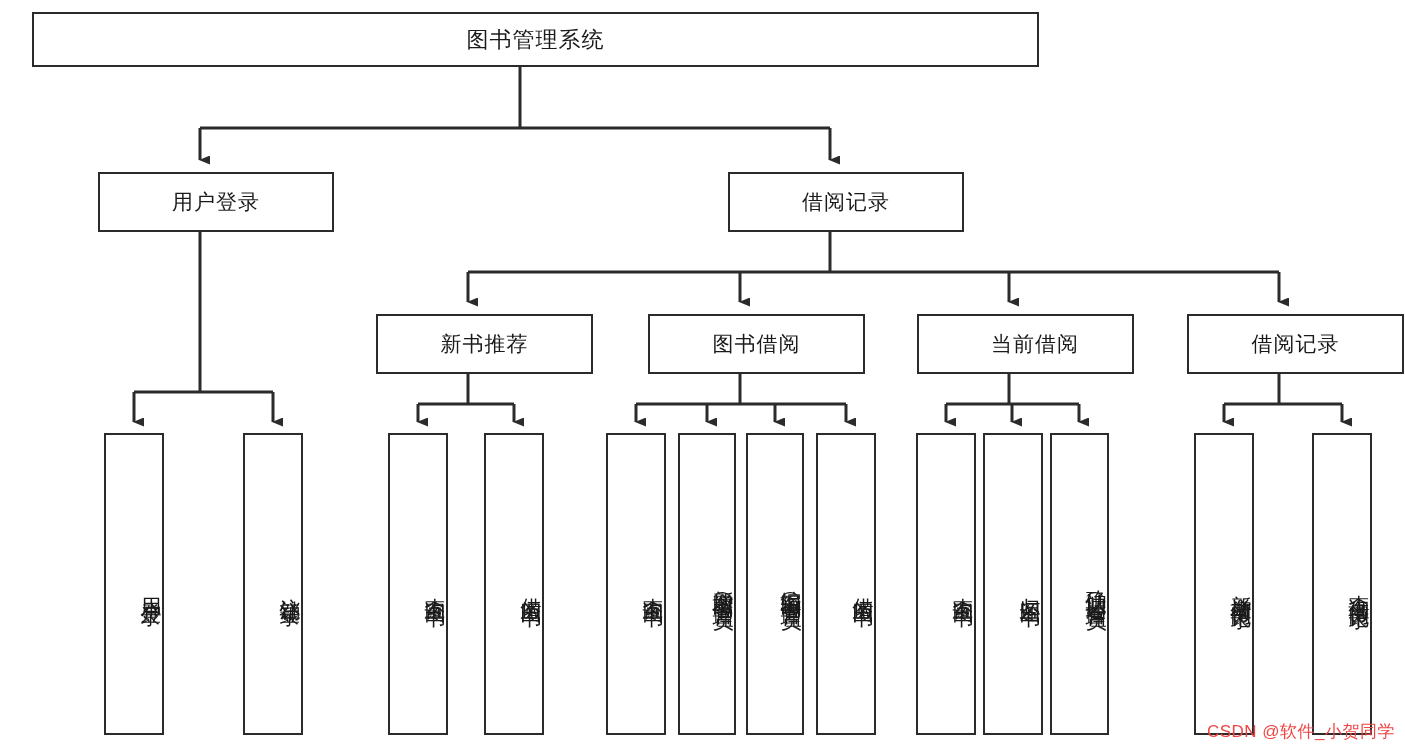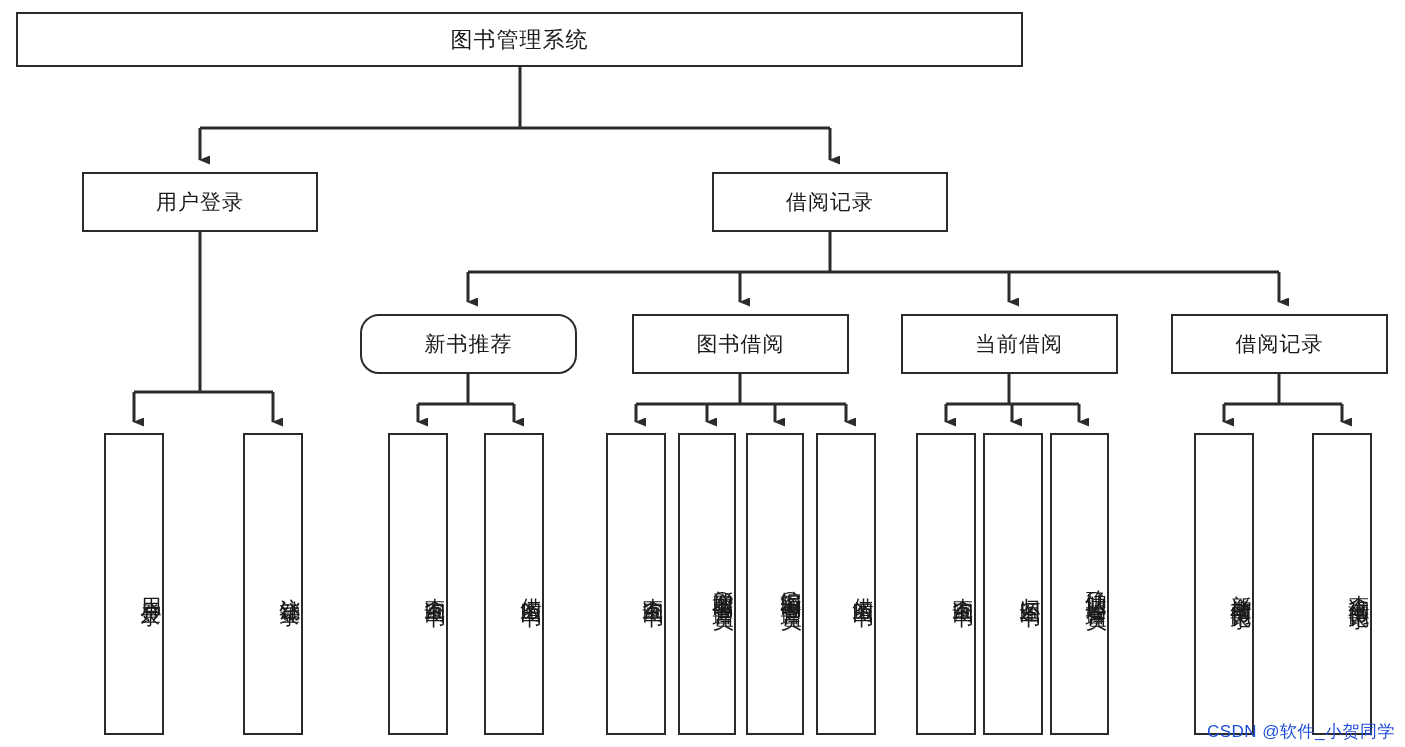--- a/index.html
+++ b/index.html
@@ -9,37 +9,37 @@
   }
   #stage{position:relative;width:1405px;height:747px;background:#fff;}
   svg#wires{position:absolute;left:0;top:0;width:1405px;height:747px;}
   .node{
     position:absolute;box-sizing:border-box;
     border:2px solid #2b2b2b;background:#ffffff;
     display:flex;align-items:center;justify-content:center;
     color:#1a1a1a;
   }
   .node.h{                       
-    font-size:21px;letter-spacing:1px;
+    font-size:21px;letter-spacing:1px;margin-left:16px;
   }
   .node.root{font-size:22px;}
   .node.v{                       
     writing-mode:vertical-rl;
     text-orientation:upright;
     font-size:21px;
     letter-spacing:3px;
     padding-top:6px;
     align-items:flex-start;
     justify-content:center;
     line-height:1;
   }
   .node.v.tall{padding-top:4px;}
   .watermark{
     position:absolute;right:10px;bottom:4px;
-    font-size:17px;color:#1d4ed8;
+    font-size:17px;color:#ef4444;
     letter-spacing:0.5px;
     white-space:nowrap;
     pointer-events:none;
   }
 </style>
 </head>
 <body>
 
 <div id="stage">
 
@@ -91,21 +91,21 @@
       <path d="M1224,404 L1224,422" marker-end="url(#arw)"></path>
       <path d="M1342,404 L1342,422" marker-end="url(#arw)"></path>
     </g>
   </svg>
 
   <div class="node h root" style="left:16px;top:12px;width:1007px;height:55px;">图书管理系统</div>
 
   <div class="node h" style="left:82px;top:172px;width:236px;height:60px;">用户登录</div>
   <div class="node h" style="left:712px;top:172px;width:236px;height:60px;">借阅记录</div>
 
-  <div class="node h" style="left:360px;top:314px;width:217px;height:60px;border-radius:19px;">新书推荐</div>
+  <div class="node h" style="left:360px;top:314px;width:217px;height:60px;">新书推荐</div>
   <div class="node h" style="left:632px;top:314px;width:217px;height:60px;">图书借阅</div>
   <div class="node h" style="left:901px;top:314px;width:217px;height:60px;padding-left:19px;">当前借阅</div>
   <div class="node h" style="left:1171px;top:314px;width:217px;height:60px;">借阅记录</div>
 
   <div class="node v" style="left:104px;top:433px;width:60px;height:302px;">用户登录</div>
   <div class="node v" style="left:243px;top:433px;width:60px;height:302px;">注销登录</div>
 
   <div class="node v" style="left:388px;top:433px;width:60px;height:302px;">查询图书</div>
   <div class="node v" style="left:484px;top:433px;width:60px;height:302px;">借阅图书</div>
 

